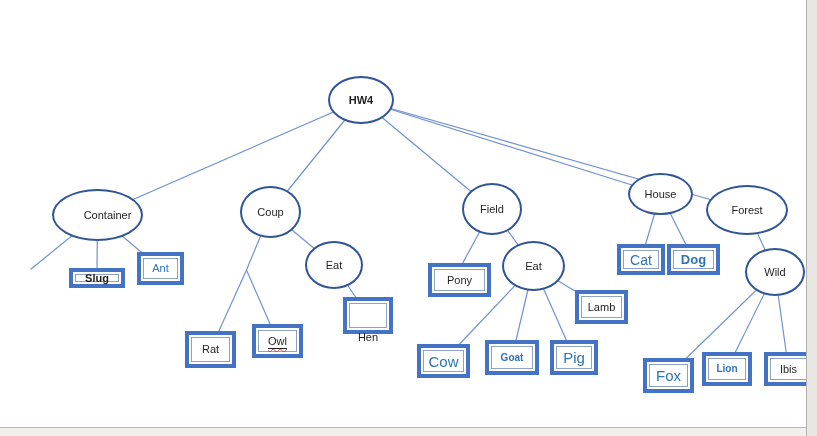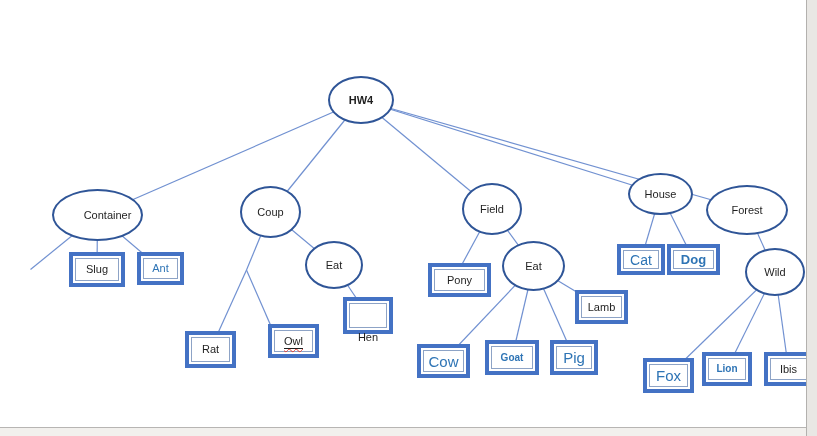--- a/index.html
+++ b/index.html
@@ -85,36 +85,36 @@
     </div>
     <div class="node ellipse" style="left: 628px; top: 173px; width: 65px; height: 42px;">
       <span style="font-size: 11px;">House</span>
     </div>
     <div class="node ellipse" style="left: 706px; top: 185px; width: 82px; height: 50px;">
       <span style="font-size: 11px;">Forest</span>
     </div>
     <div class="node ellipse" style="left: 745px; top: 248px; width: 60px; height: 48px;">
       <span style="font-size: 11px;">Wild</span>
     </div>
-    <div class="node rect" style="left: 69px; top: 252px; width: 56px; height: 35px;">
+    <div class="node rect" style="left: 69px; top: 268px; width: 56px; height: 20px; font-weight: bold;">
       <div class="inner">
         <span style="font-size: 11px;">Slug</span>
       </div>
     </div>
     <div class="node rect" style="left: 137px; top: 252px; width: 47px; height: 33px;">
       <div class="inner">
         <span class="t-blue" style="font-size: 11px;">Ant</span>
       </div>
     </div>
     <div class="node rect" style="left: 185px; top: 331px; width: 51px; height: 37px;">
       <div class="inner">
         <span style="font-size: 11px;">Rat</span>
       </div>
     </div>
-    <div class="node rect" style="left: 268px; top: 324px; width: 51px; height: 34px;">
+    <div class="node rect" style="left: 252px; top: 324px; width: 51px; height: 34px;">
       <div class="inner">
         <span style="font-size: 11px;"><span class="sq"><span class="u">Owl</span></span></span>
       </div>
     </div>
     <div class="node rect" style="left: 343px; top: 297px; width: 50px; height: 37px;">
       <div class="inner">
         <span style="font-size: 11px; margin-top: 44px;">Hen</span>
       </div>
     </div>
     <div class="node rect" style="left: 428px; top: 263px; width: 63px; height: 34px;">

